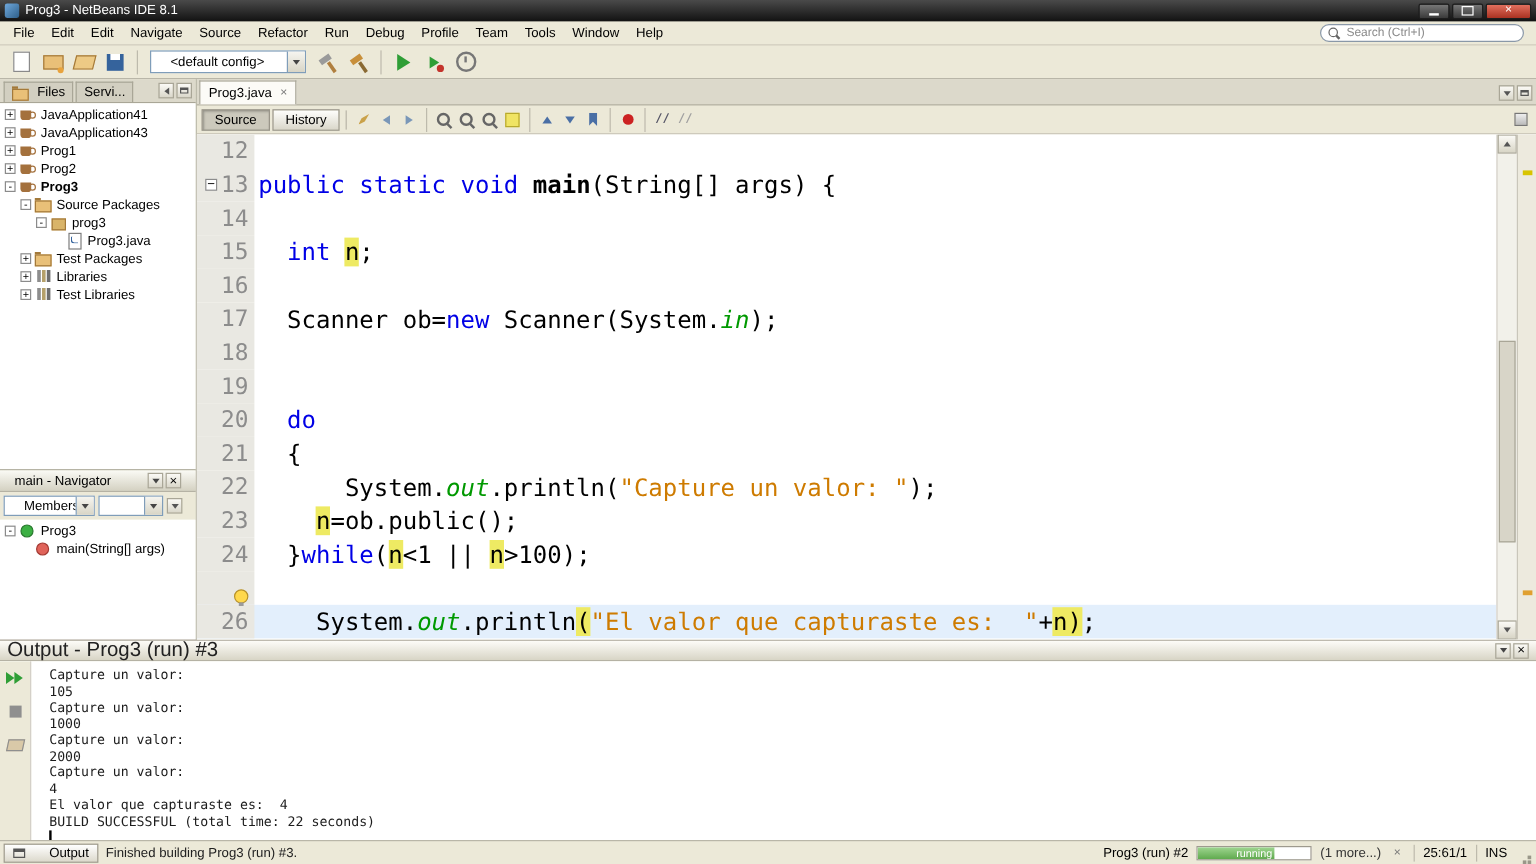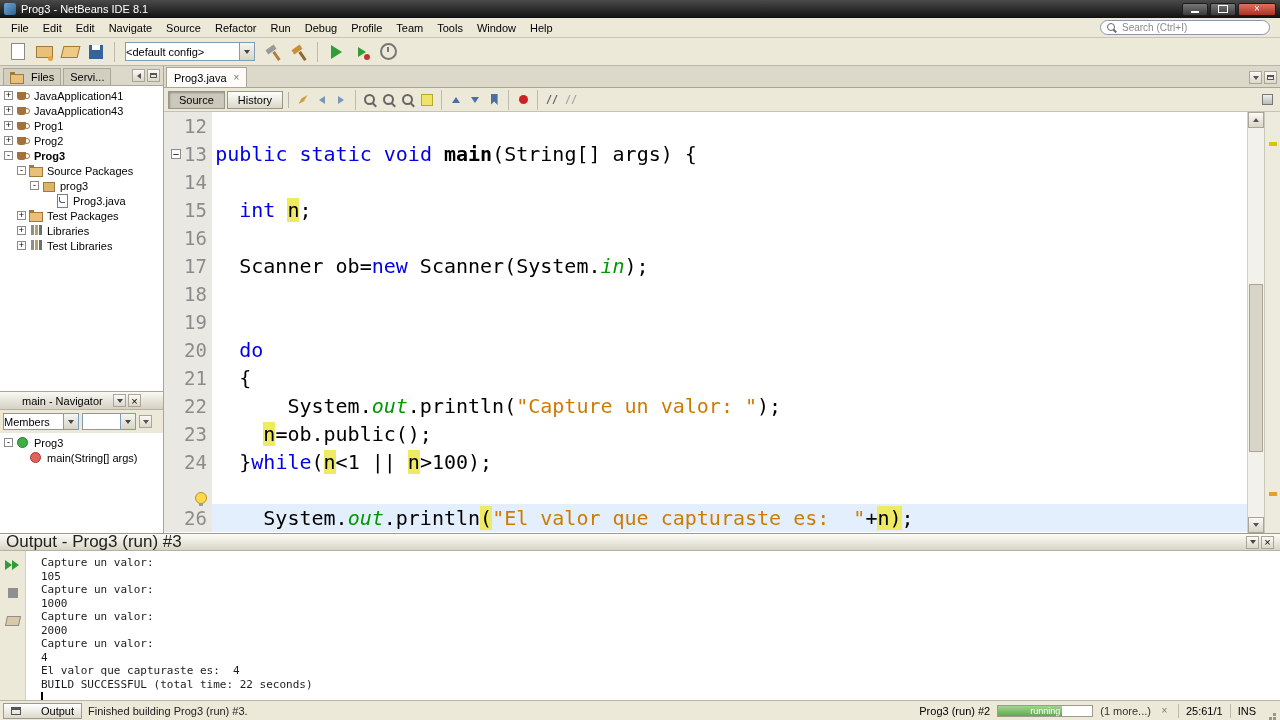--- a/index.html
+++ b/index.html
@@ -27,21 +27,21 @@
   .searchbox{ margin-left:auto; margin-right:10px; width:170px; height:15px; background:#fff; border:1px solid #8a98a8; border-radius:8px; display:flex; align-items:center; padding:0 6px; gap:5px; }
   .search-icon{ width:10px; height:10px; position:relative; flex:none; }
   .search-icon::before{ content:""; position:absolute; width:6px; height:6px; border:1.5px solid #666; border-radius:50%; left:0; top:0; }
   .search-icon::after{ content:""; position:absolute; width:4px; height:1.5px; background:#666; transform:rotate(45deg); right:0; bottom:1px; }
   .search-text{ color:#8a8a8a; font-size:10px; }
 
   
   .toolbar{ height:28px; background:#ece9d8; border-bottom:1px solid #b9b6a8; display:flex; align-items:center; padding:0 6px; gap:2px; flex:none; }
   .tsep{ width:1px; height:20px; background:#bdbaac; margin:0 4px; }
   .ticon{ width:24px; height:24px; display:flex; align-items:center; justify-content:center; position:relative; }
-  .combo{ height:19px; background:#fff; border:1px solid #7f9db9; display:flex; align-items:center; font-size:11px; padding-left:0; position:relative; }
+  .combo{ height:19px; background:#fff; border:1px solid #7f9db9; display:flex; align-items:center; font-size:11px; padding-left:16px; position:relative; }
   .combo .cval{ white-space:nowrap; overflow:hidden; }
   .combo .arrow{ margin-left:auto; width:15px; height:100%; background:linear-gradient(#f6f5f0,#d8d5c6); border-left:1px solid #7f9db9; display:flex; align-items:center; justify-content:center; flex:none; }
   .tri-dn{ width:0; height:0; border-left:3px solid transparent; border-right:3px solid transparent; border-top:4px solid #444; }
   .config-combo{ width:130px; margin:0 4px; }
 
   .new-file-icon::before{ content:""; width:12px; height:15px; background:#fff; border:1px solid #8a8a8a; }
   .new-project-icon::before{ content:""; width:15px; height:10px; background:#e9c078; border:1px solid #a3793a; }
   .new-project-icon::after{ content:""; position:absolute; width:5px; height:5px; background:#e8a33d; border-radius:50%; right:3px; bottom:3px; }
   .open-project-icon::before{ content:""; width:15px; height:10px; background:#edca85; border:1px solid #a3793a; transform:skewX(-14deg); }
   .save-all-icon::before{ content:""; width:14px; height:14px; background:#35639c; }
@@ -80,21 +80,21 @@
   .package-root-icon::before{ content:""; position:absolute; width:12px; height:8px; background:#e9c078; border:1px solid #a3793a; left:0; top:3px; }
   .package-root-icon::after{ content:""; position:absolute; width:5px; height:2px; background:#a3793a; left:0; top:1px; }
   .package-icon::before{ content:""; position:absolute; width:10px; height:8px; background:#d9b469; border:1px solid #a3793a; left:1px; top:3px; }
   .java-file-icon::before{ content:""; position:absolute; width:9px; height:12px; background:#fff; border:1px solid #7d7d7d; left:2px; top:0; }
   .java-file-icon::after{ content:""; position:absolute; width:5px; height:5px; border:1.5px solid #35639c; border-top:none; border-right:none; border-radius:0 0 0 3px; left:4px; top:3px; }
   .libraries-icon::before{ content:""; position:absolute; width:3px; height:10px; background:#8d8d8d; left:2px; top:1px; box-shadow:4px 0 0 #b5a06a, 8px 0 0 #6e6e6e; }
   .class-icon::before{ content:""; position:absolute; width:9px; height:9px; border-radius:50%; background:#3cb043; border:1px solid #2a7a2f; left:1px; top:1px; }
   .method-static-icon::before{ content:""; position:absolute; width:9px; height:9px; border-radius:50%; background:#e0635a; border:1px solid #a33a33; left:1px; top:1px; }
 
   .navigator{ height:142px; border-top:1px solid #a9a697; display:flex; flex-direction:column; flex:none; }
-  .nav-header{ height:18px; background:linear-gradient(#fafaf5,#d4d1c2); border-bottom:1px solid #b5b2a4; display:flex; align-items:center; padding:0 22px; flex:none; }
+  .nav-header{ height:18px; background:linear-gradient(#fafaf5,#d4d1c2); border-bottom:1px solid #b5b2a4; display:flex; align-items:center; padding:0 12px; flex:none; }
   .hdr-btns{ margin-left:auto; display:flex; gap:2px; }
   .nav-controls{ height:23px; display:flex; align-items:center; gap:3px; padding:2px 3px; background:#ece9d8; flex:none; }
   .members-combo{ width:76px; height:17px; }
   .filter-combo{ width:54px; height:17px; color:#888; }
   .nav-tree{ flex:1; background:#fff; padding-top:2px; }
 
   
   .edcol{ flex:1; display:flex; flex-direction:column; min-width:0; }
   .edtabs{ height:22px; background:#dcd9cb; border-bottom:1px solid #a9a697; display:flex; align-items:flex-end; padding-left:2px; flex:none; }
   .edtab{ height:20px; background:#fcfbf7; border:1px solid #a9a697; border-bottom:none; display:flex; align-items:center; gap:7px; padding:0 7px; font-size:11px; }

